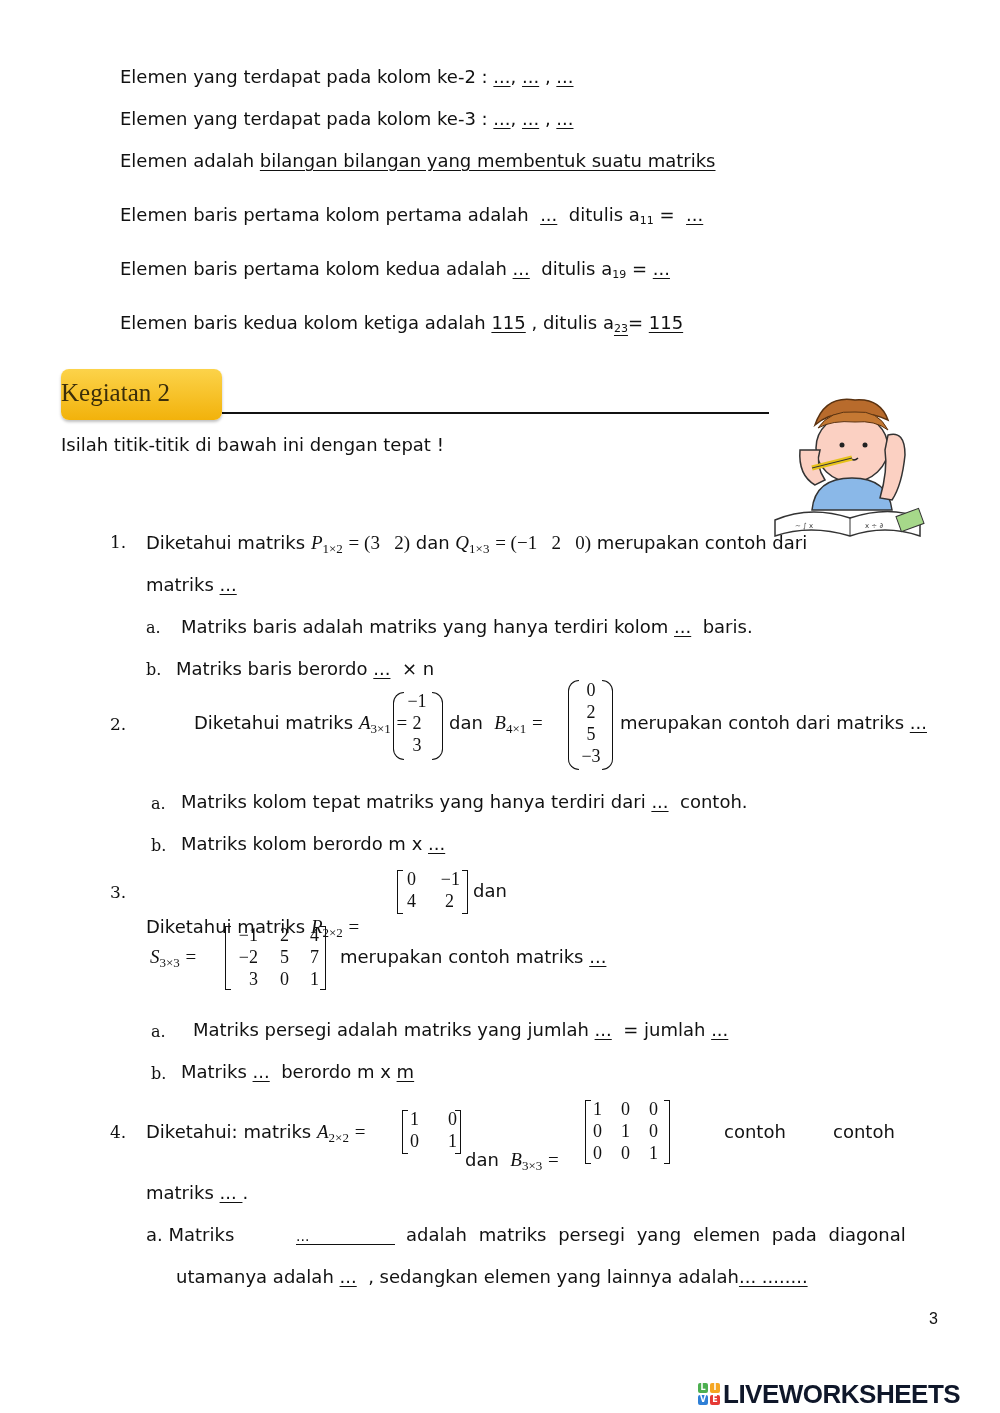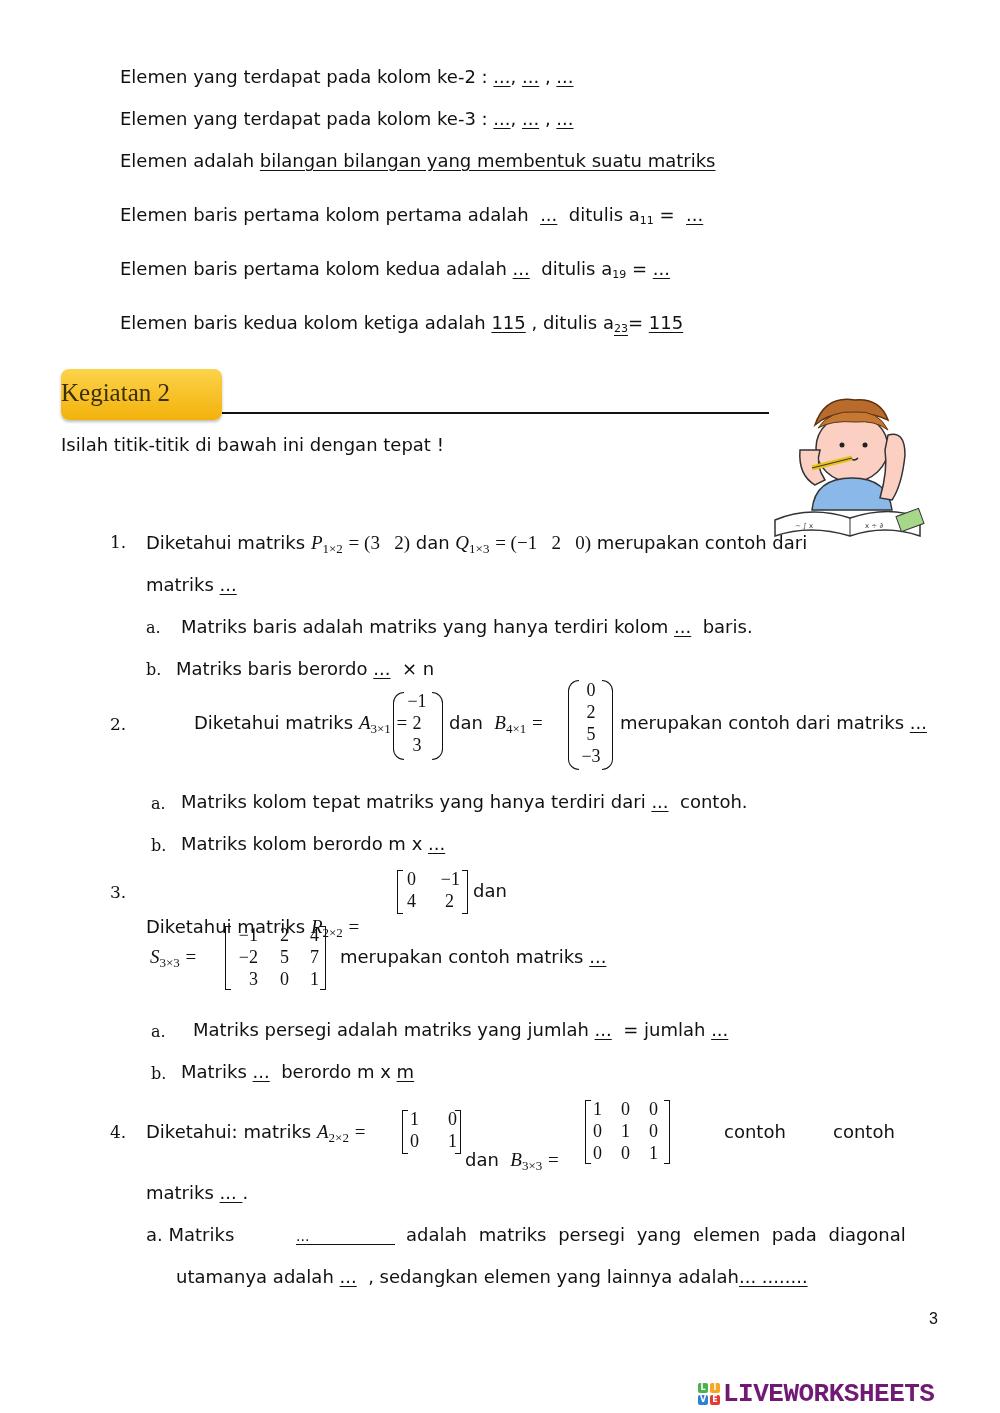--- a/index.html
+++ b/index.html
@@ -31,22 +31,22 @@
   .brk-l { border-right: none; }
   .brk-r { border-left: none; }
 
   
   .kid { position: absolute; left: 770px; top: 390px; width: 160px; height: 150px; }
 
   .logo { position: absolute; left: 698px; top: 1379px; height: 30px; display: flex; align-items: center; }
   .logo-grid { display: grid; grid-template-columns: 10px 10px; grid-gap: 2px; margin-right: 3px; }
   .logo-grid span { width: 10px; height: 10px; border-radius: 2px; color: #fff; font-size: 8px;
                     font-weight: bold; text-align: center; line-height: 10px; font-family: "DejaVu Sans", sans-serif; }
-  .logo-text { font-family: Liberation Mono, monospace; font-weight: bold; font-size: 26px;
-               color: #701a75; letter-spacing: -0.5px; }
+  .logo-text { font-family: Liberation Sans, sans-serif; font-weight: bold; font-size: 26px;
+               color: #0f172a; letter-spacing: -0.5px; }
 </style>
 </head>
 <body>
 
 <div class="abs txt" style="left:120px; top:66px;">
   <span>Elemen yang terdapat pada kolom ke-2 :</span>
   <span class="u">...</span>,
   <span class="u">...</span> ,
   <span class="u">...</span>
 </div>

